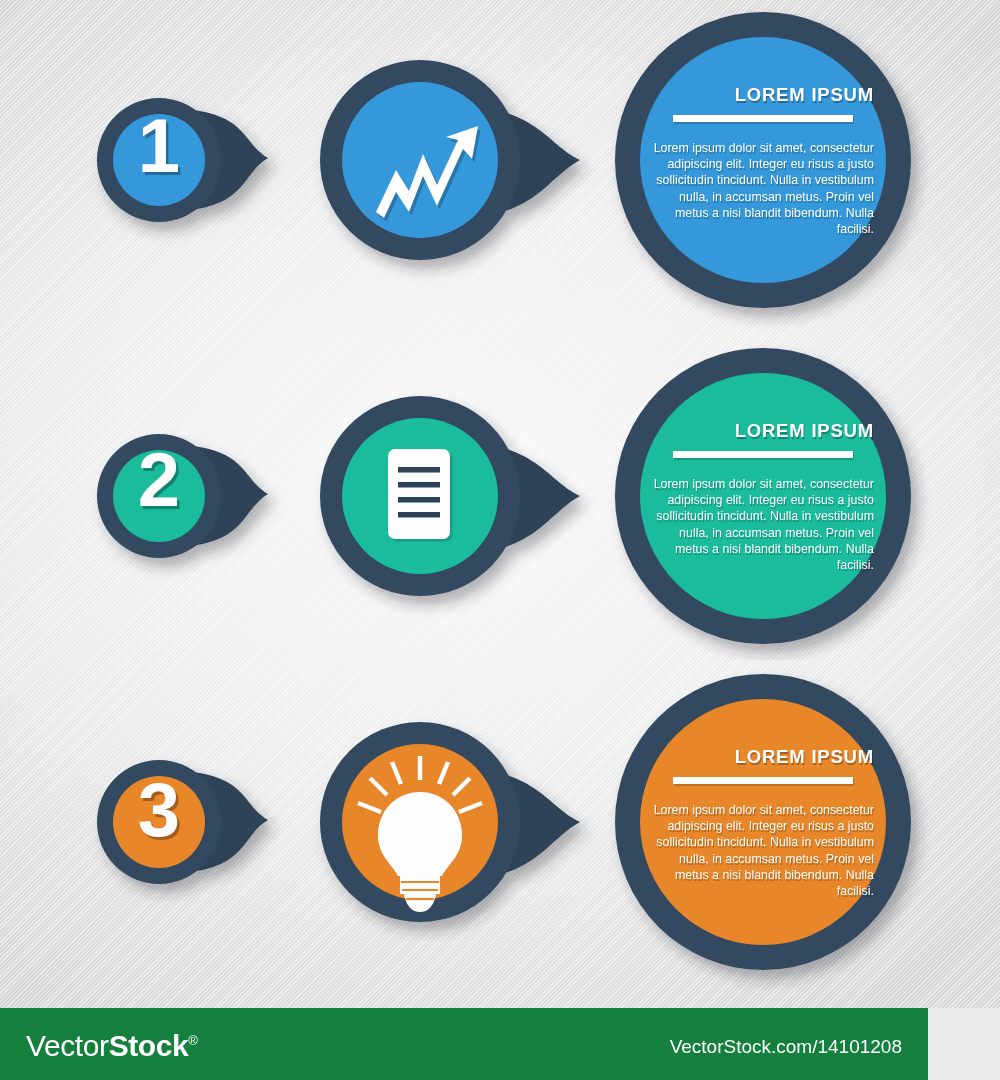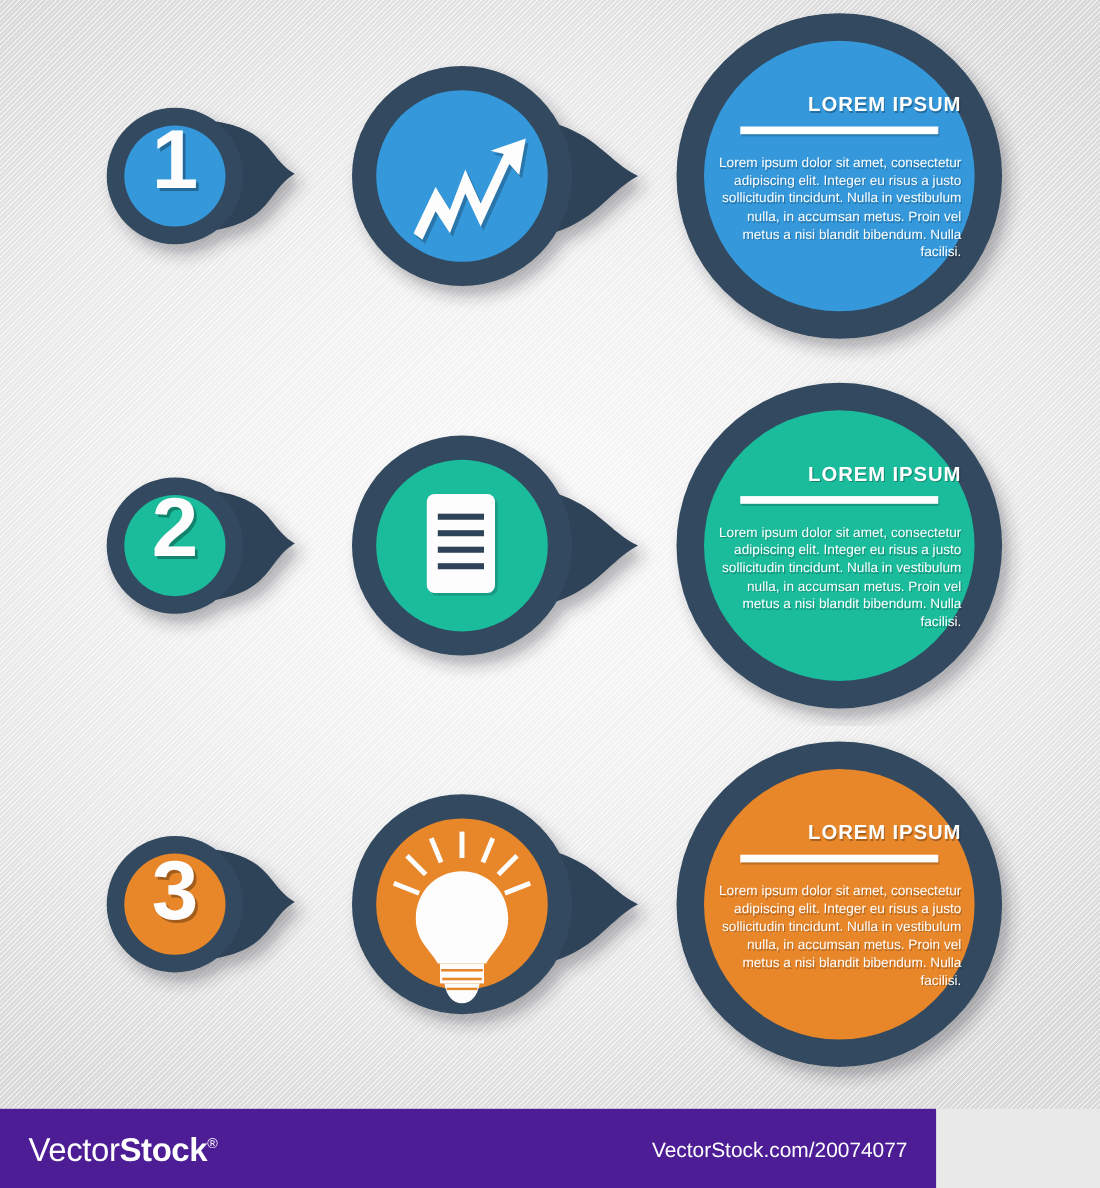--- a/index.html
+++ b/index.html
@@ -108,23 +108,23 @@
     text-shadow: 2.5px 3px 0 rgba(0,0,0,0.30);
     pointer-events: none;
   }
   #row-2 .num, #row-3 .num { top: 112px; }
 
   
   #footer {
     position: absolute;
     left: 0;
     top: 1008px;
-    width: 851px;
+    width: 928px;
     height: 72px;
-    background: #4c1d95;
+    background: #15803d;
   }
   #logo {
     position: absolute;
     left: 26px;
     top: 21px;
     font-size: 30px;
     color: #ffffff;
     letter-spacing: -0.4px;
     white-space: nowrap;
   }
@@ -275,16 +275,16 @@
     <div class="num">3</div>
     <div class="panel-text" style="top:88px;">
       <div class="panel-title">LOREM IPSUM</div>
       <div class="panel-rule"></div>
       <div class="panel-body">Lorem ipsum dolor sit amet, consectetur adipiscing elit. Integer eu risus a justo sollicitudin tincidunt. Nulla in vestibulum nulla, in accumsan metus. Proin vel metus a nisi blandit bibendum. Nulla facilisi.</div>
     </div>
   </div>
 
   <div id="footer">
     <div id="logo"><span class="thin">Vector</span><span class="bold">Stock</span><span class="reg">®</span></div>
-    <div id="footer-url">VectorStock.com/20074077</div>
+    <div id="footer-url">VectorStock.com/14101208</div>
   </div>
 
 </div>
 
 </body></html>

